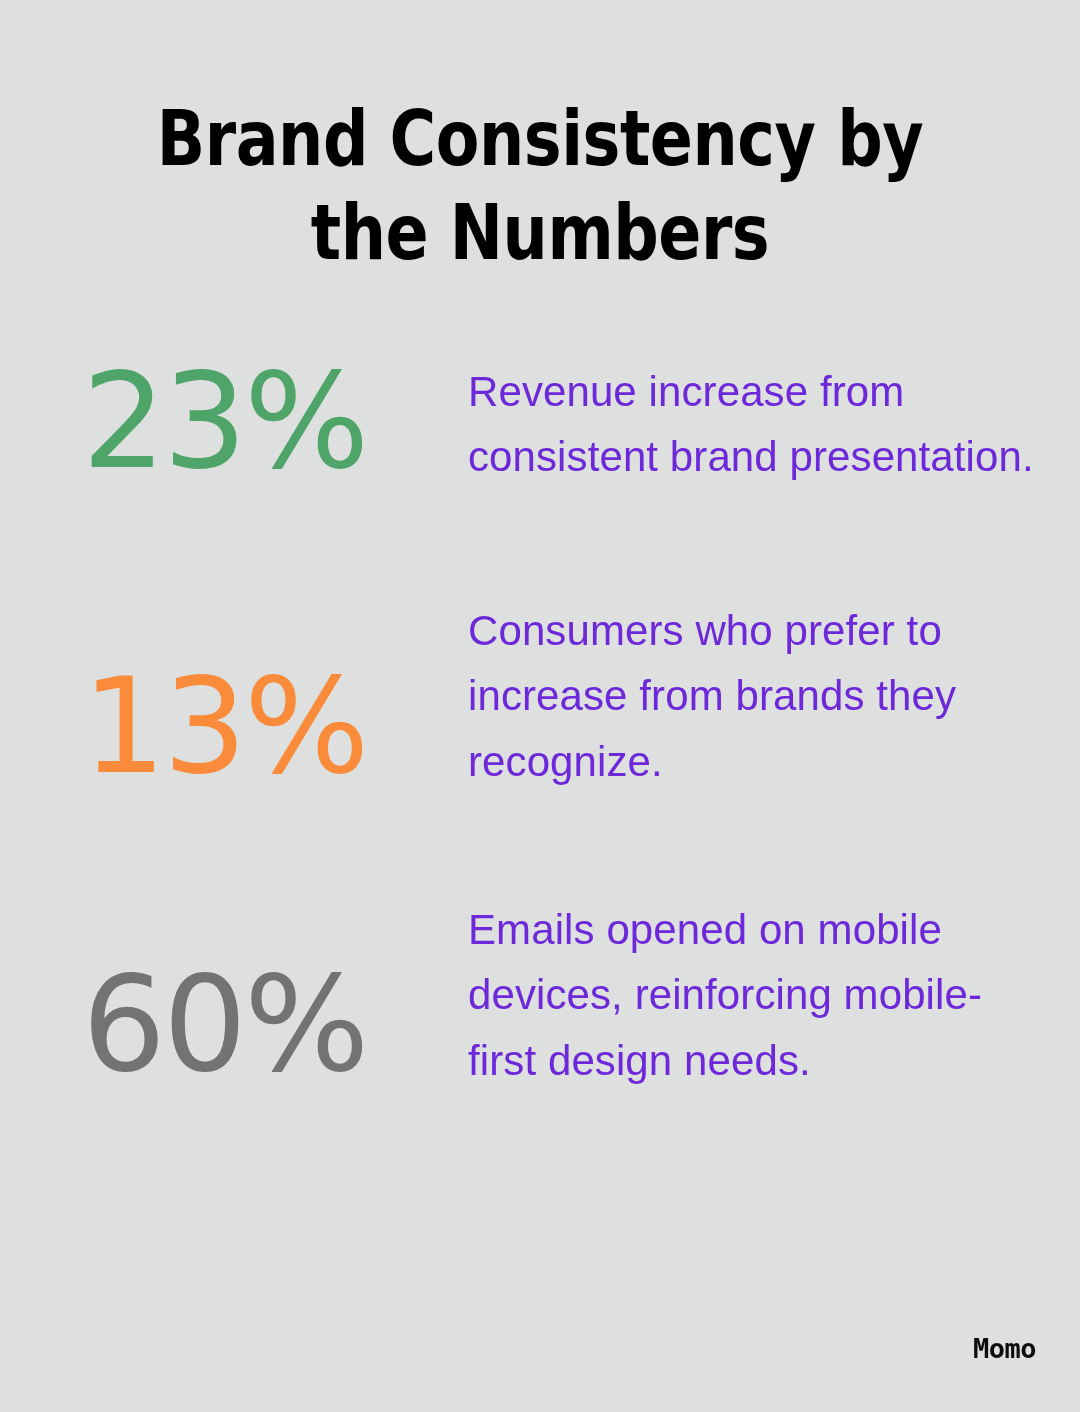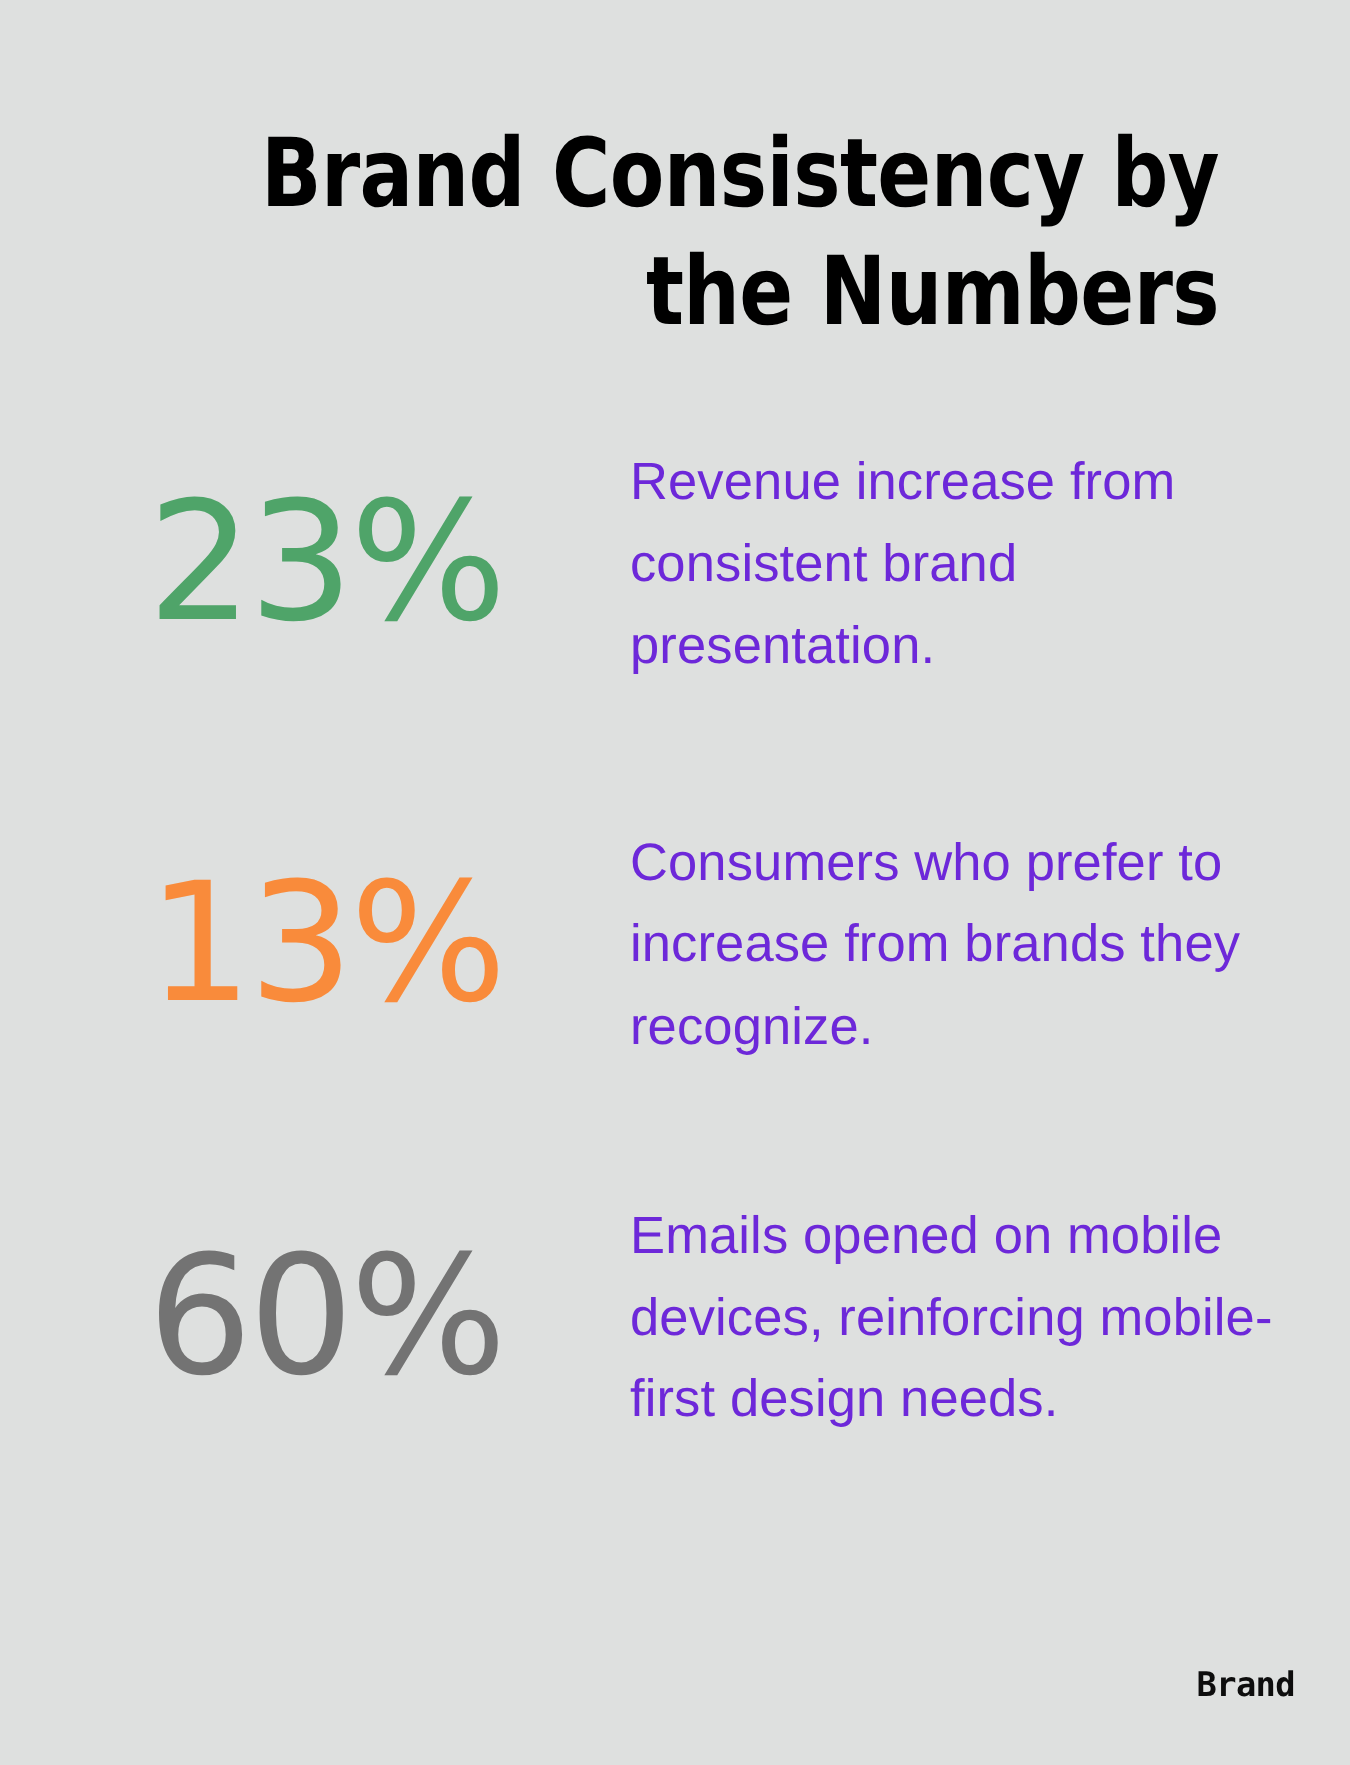--- a/index.html
+++ b/index.html
@@ -20,21 +20,21 @@
     background: #dee0df;
     box-sizing: border-box;
   }
 
   
   .title-wrap {
     position: absolute;
     left: 72px;
     top: 92px;
     width: 936px;
-    text-align: right;
+    text-align: center;
   }
   .title {
     margin: 0;
     font-family: "DejaVu Sans Condensed", "Liberation Sans Narrow", "Liberation Sans", sans-serif;
     font-size: 76px;
     line-height: 1.24;
     font-weight: 700;
     color: #000000;
     letter-spacing: -0.5px;
     transform: scaleX(0.93);
@@ -43,24 +43,23 @@
 
   
   .stats {
     position: absolute;
     left: 0;
     top: 352px;
     width: 1080px;
   }
   .stat-row {
     display: flex;
-    align-items: center;
+    align-items: flex-end;
     padding: 0 36px 0 82px;
     box-sizing: border-box;
-    margin-left: 36px;
   }
   .stat-row.r1 { margin-bottom: 108px; }
   .stat-row.r2 { margin-bottom: 102px; }
 
   .stat-value {
     flex: 0 0 386px;
     width: 386px;
     text-align: left;
     font-family: "DejaVu Sans", "Liberation Sans", sans-serif;
     font-size: 132px;
@@ -113,15 +112,15 @@
       <div class="stat-desc">Consumers who prefer to increase from brands they recognize.</div>
     </div>
 
     <div class="stat-row r3">
       <div class="stat-value" style="color:#737373">60%</div>
       <div class="stat-desc">Emails opened on mobile devices, reinforcing mobile-first design needs.</div>
     </div>
 
   </div>
 
-  <div class="footer-logo">Brand</div>
+  <div class="footer-logo">Momo</div>
 
 </div>
 
 </body></html>

